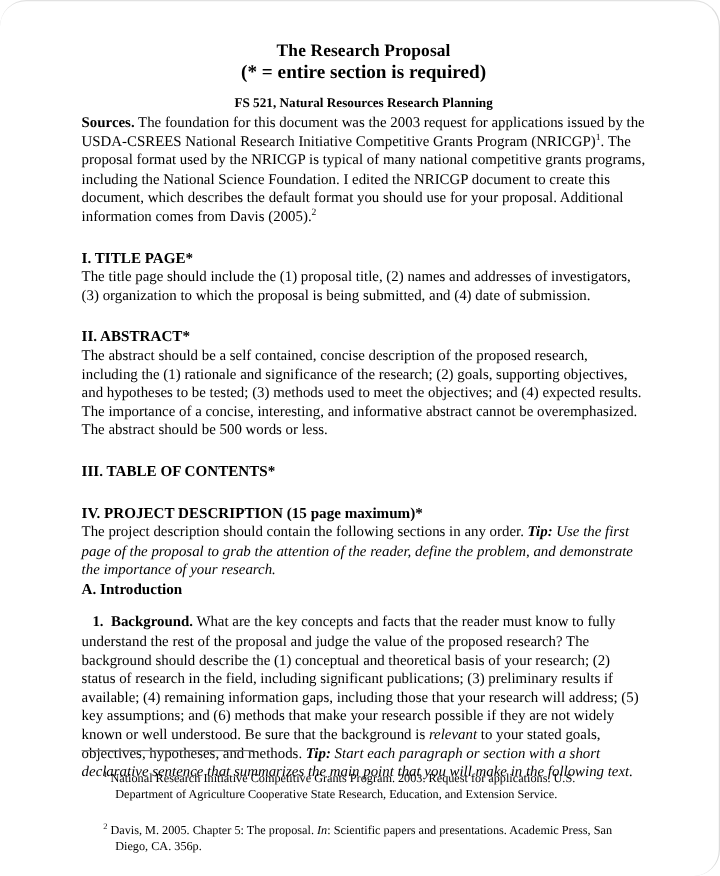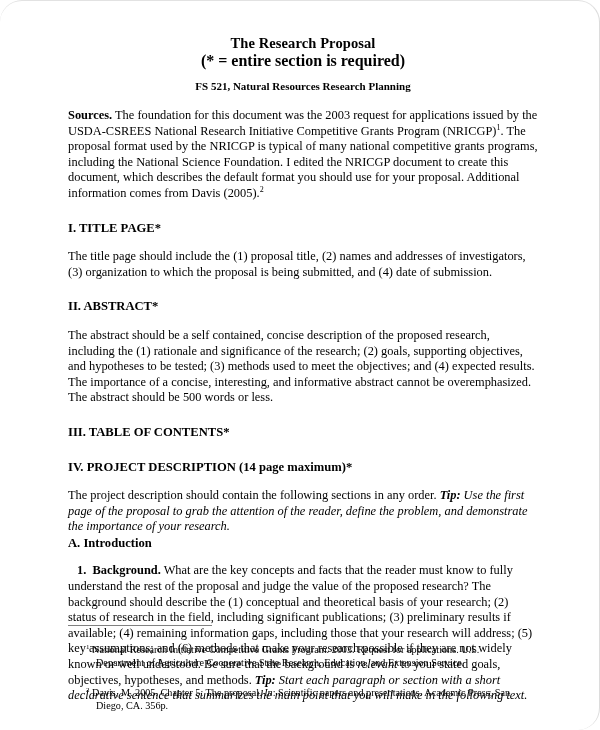--- a/index.html
+++ b/index.html
@@ -51,21 +51,20 @@
     line-height: 17px;
     margin-top: 9px;
   }
   p {
     margin: 0;
     font-size: 12.4px;
     line-height: 15.6px;
     text-align: left;
   }
   .para {
-    margin-top: 13px;
   }
   .section-head {
     font-size: 12.6px;
     font-weight: bold;
     line-height: 15.6px;
     margin-top: 19px;
   }
   .sub-head {
     font-size: 12.6px;
     font-weight: bold;
@@ -126,21 +125,21 @@
     <p class="para"><b>Sources.</b><span>  The foundation for this document was the 2003 request for applications issued by the USDA-CSREES National Research Initiative Competitive Grants Program (NRICGP)</span><sup>1</sup><span>.  The proposal format used by the NRICGP is typical of many national competitive grants programs, including the National Science Foundation.  I edited the NRICGP document to create this document, which describes the default format you should use for your proposal.  Additional information comes from Davis (2005).</span><sup>2</sup></p>
 
     <div class="section-head">I.  TITLE PAGE*</div>
     <p class="para">The title page should include the (1) proposal title, (2) names and addresses of investigators, (3) organization to which the proposal is being submitted, and (4) date of submission.</p>
 
     <div class="section-head">II.  ABSTRACT*</div>
     <p class="para">The abstract should be a self contained, concise description of the proposed research, including the (1) rationale and significance of the research; (2) goals, supporting objectives, and hypotheses to be tested; (3) methods used to meet the objectives; and (4) expected results.  The importance of a concise, interesting, and informative abstract cannot be overemphasized.  The abstract should be 500 words or less.</p>
 
     <div class="section-head">III.  TABLE OF CONTENTS*</div>
 
-    <div class="section-head">IV.  PROJECT DESCRIPTION (14 page maximum)*</div>
+    <div class="section-head">IV.  PROJECT DESCRIPTION (15 page maximum)*</div>
     <p class="para"><span>The project description should contain the following sections in any order.  </span><span class="tip">Tip:</span><span class="ital"> Use the first page of the proposal to grab the attention of the reader, define the problem, and demonstrate the importance of your research.</span></p>
 
     <div class="sub-head">A. Introduction</div>
 
     <p class="para numbered"><b>1.</b>&nbsp; <b>Background.</b><span>  What are the key concepts and facts that the reader must know to fully understand the rest of the proposal and judge the value of the proposed research?  The background should describe the (1) conceptual and theoretical basis of your research; (2) status of research in the field, including significant publications; (3) preliminary results if available; (4) remaining information gaps, including those that your research will address; (5) key assumptions; and (6) methods that make your research possible if they are not widely known or well understood.  Be sure that the background is </span><span class="ital">relevant</span><span> to your stated goals, objectives, hypotheses, and methods.  </span><span class="tip">Tip:</span><span class="ital"> Start each paragraph or section with a short declarative sentence that summarizes the main point that you will make in the following text.</span></p>
 
   </div>
 
   <div id="footnotes">
     <div class="fn-rule"></div>

